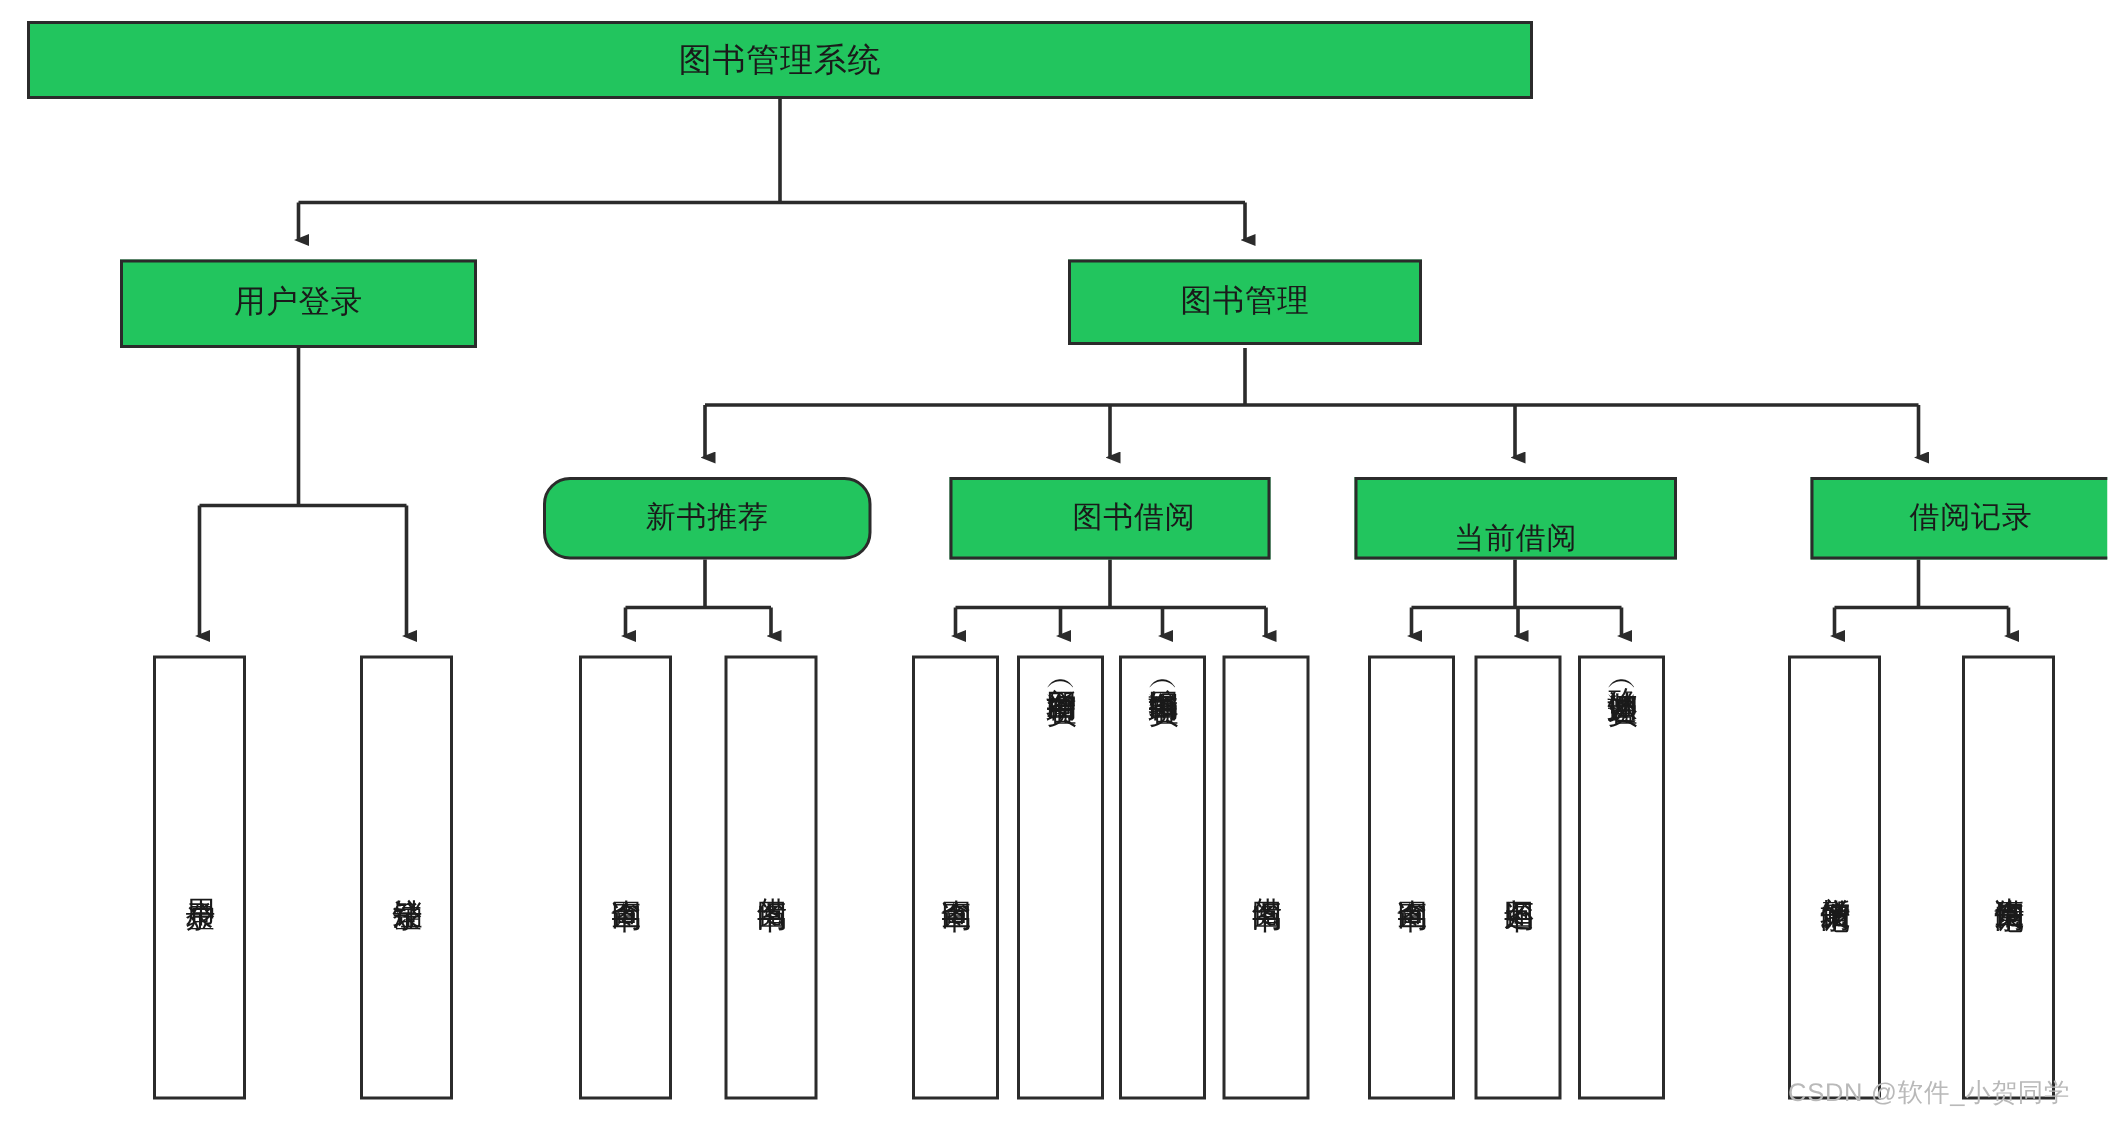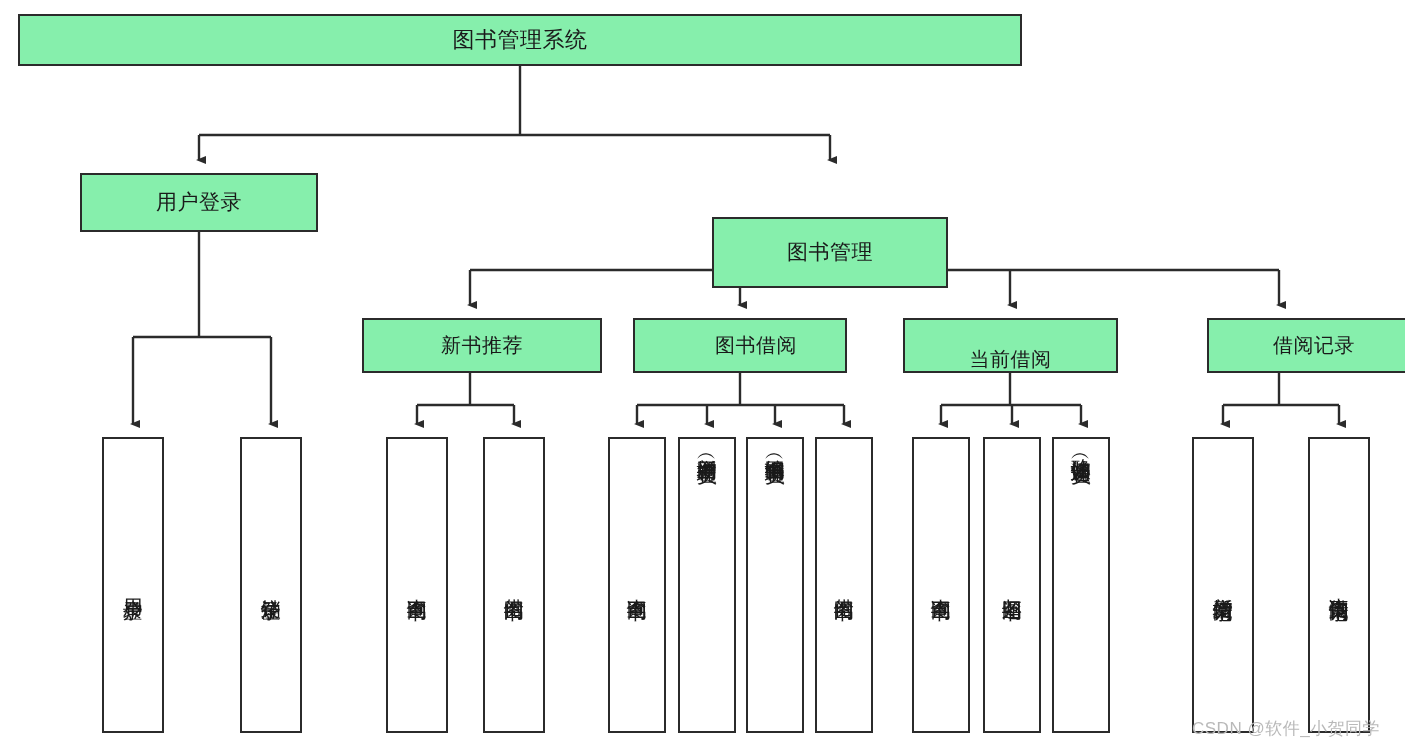--- a/index.html
+++ b/index.html
@@ -22,21 +22,21 @@
     left: 0;
     top: 0;
     width: 1405px;
     height: 747px;
     pointer-events: none;
   }
   .node {
     position: absolute;
     box-sizing: border-box;
     border: 2px solid #2b2b2b;
-    background: #86efac;
+    background: #22c55e;
     display: flex;
     align-items: center;
     justify-content: center;
     color: #1a1a1a;
   }
   .node-label {
     font-size: 21px;
     line-height: 1.15;
     letter-spacing: 0.5px;
     white-space: nowrap;
@@ -129,25 +129,25 @@
     </g>
   </svg>
 
   <div class="node root" style="left:18px; top:14px; width:1004px; height:52px;">
     <span class="node-label">图书管理系统</span>
   </div>
 
   <div class="node level1" style="left:80px; top:173px; width:238px; height:59px;">
     <span class="node-label">用户登录</span>
   </div>
-  <div class="node level1" style="left:712px; top:173px; width:236px; height:71px;margin-top:44px;">
+  <div class="node level1" style="left:712px; top:173px; width:236px; height:57px;">
     <span class="node-label">图书管理</span>
   </div>
 
-  <div class="node level2" style="left:362px; top:318px; width:240px; height:55px;">
+  <div class="node level2" style="left:362px; top:318px; width:219px; height:55px;border-radius:18px;">
     <span class="node-label">新书推荐</span>
   </div>
   <div class="node level2" style="left:633px; top:318px; width:214px; height:55px;padding-left:32px;">
     <span class="node-label">图书借阅</span>
   </div>
   <div class="node level2" style="left:903px; top:318px; width:215px; height:55px;align-items:flex-end;">
     <span class="node-label">当前借阅</span>
   </div>
   <div class="node level2" style="left:1172px; top:318px; width:214px; height:55px;margin-left:35px;">
     <span class="node-label">借阅记录</span>

